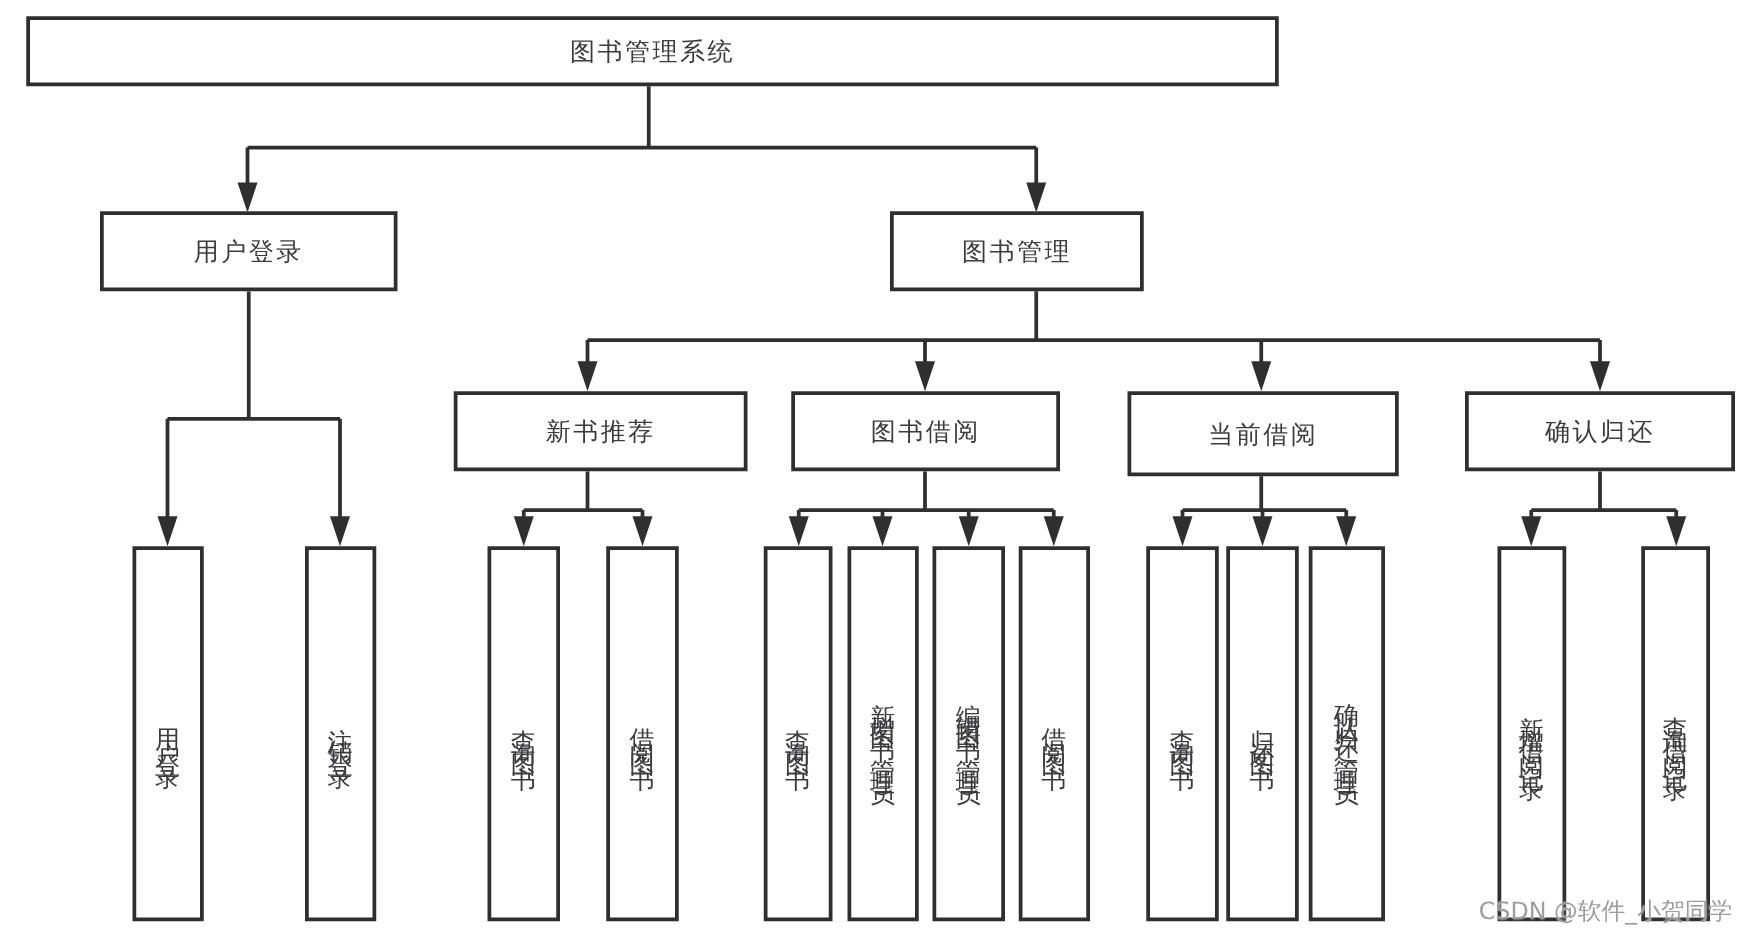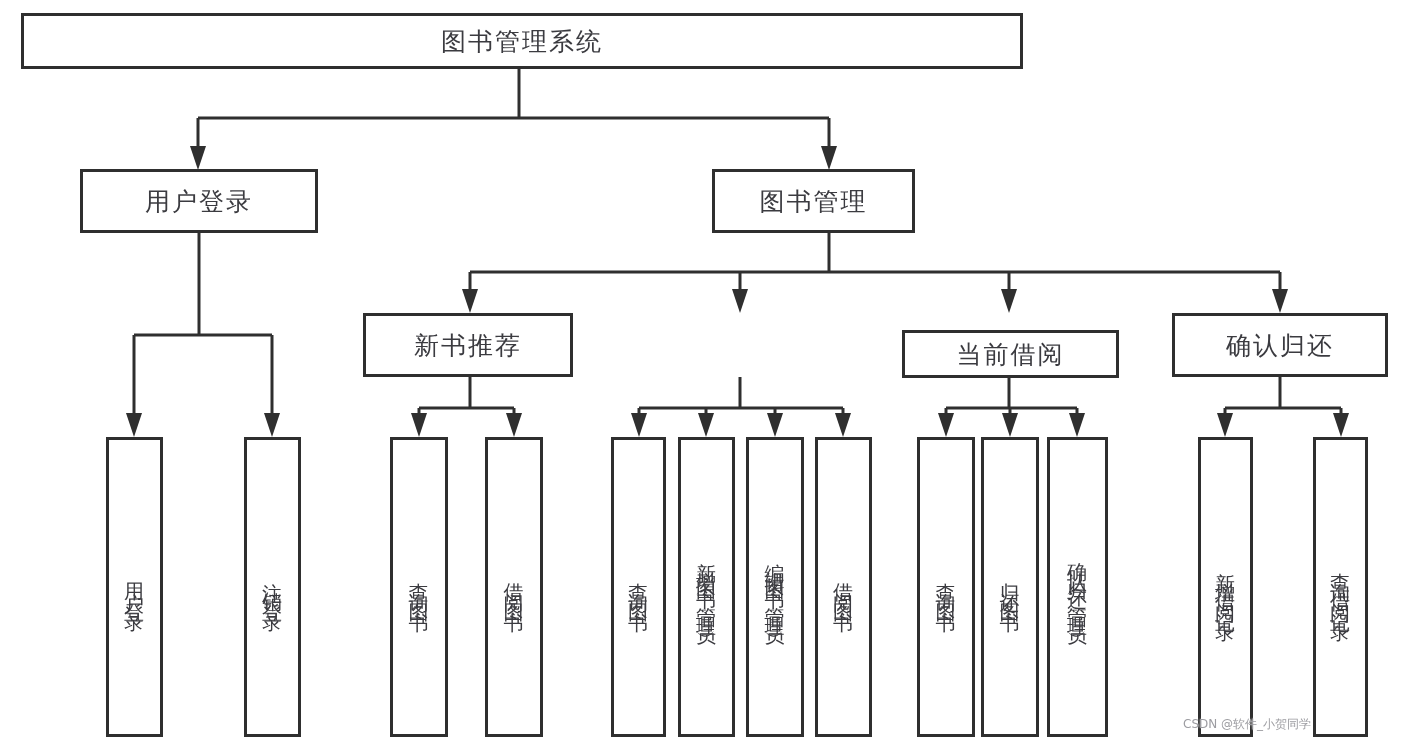--- a/index.html
+++ b/index.html
@@ -16,35 +16,35 @@
     position: absolute;
     box-sizing: border-box;
     background: #ffffff;
     border: 3px solid #2f2f2f;
     color: #3b3b40;
     display: flex;
     align-items: center;
     justify-content: center;
     z-index: 2;
   }
-  .h-node { font-size: 25px; letter-spacing: 2px; white-space: nowrap; }
+  .h-node { font-size: 20px; letter-spacing: 2px; white-space: nowrap; }
   .v-node span {
     writing-mode: vertical-rl;
     text-orientation: mixed;
     font-size: 20px;
     letter-spacing: 10px;
     line-height: 1;
     white-space: nowrap;
   }
   .v-node.long span { letter-spacing: 9px; }
   .watermark {
     position: absolute;
     left: 1183px;
     top: 716px;
-    font-size: 12px;
+    font-size: 19px;
     color: #9c9ca1;
     text-shadow: 0 0 2px #ffffff;
     z-index: 3;
     white-space: nowrap;
   }
 </style>
 </head>
 <body>
 
 <div class="canvas">
@@ -113,22 +113,23 @@
       <polygon points="1217,413 1233,413 1225,437"></polygon>
       <polygon points="1333,413 1349,413 1341,437"></polygon>
     </g>
   </svg>
 
   <div class="node h-node" style="left:21px; top:13px; width:1002px; height:56px;">图书管理系统</div>
 
   <div class="node h-node" style="left:80px; top:169px; width:238px; height:64px;">用户登录</div>
   <div class="node h-node" style="left:712px; top:169px; width:203px; height:64px;">图书管理</div>
 
-  <div class="node h-node" style="left:363px; top:313px; width:210px; height:64px;">新书推荐</div>
-  <div class="node h-node" style="left:902px; top:330px; width:217px; height:48px;">当前借阅</div>
+  <div class="node h-node" style="left:363px; top:313px; width:235px; height:64px;">新书推荐</div>
+  <div class="node h-node" style="left:633px; top:313px; width:215px; height:64px;">图书借阅</div>
+  <div class="node h-node" style="left:902px; top:313px; width:217px; height:68px;">当前借阅</div>
   <div class="node h-node" style="left:1172px; top:313px; width:216px; height:64px;">确认归还</div>
 
   <div class="node v-node" style="left:106px; top:437px; width:57px; height:300px;">
     <span>用户登录</span>
   </div>
   <div class="node v-node" style="left:244px; top:437px; width:57px; height:300px;">
     <span>注销登录</span>
   </div>
 
   <div class="node v-node" style="left:390px; top:437px; width:58px; height:300px;">

